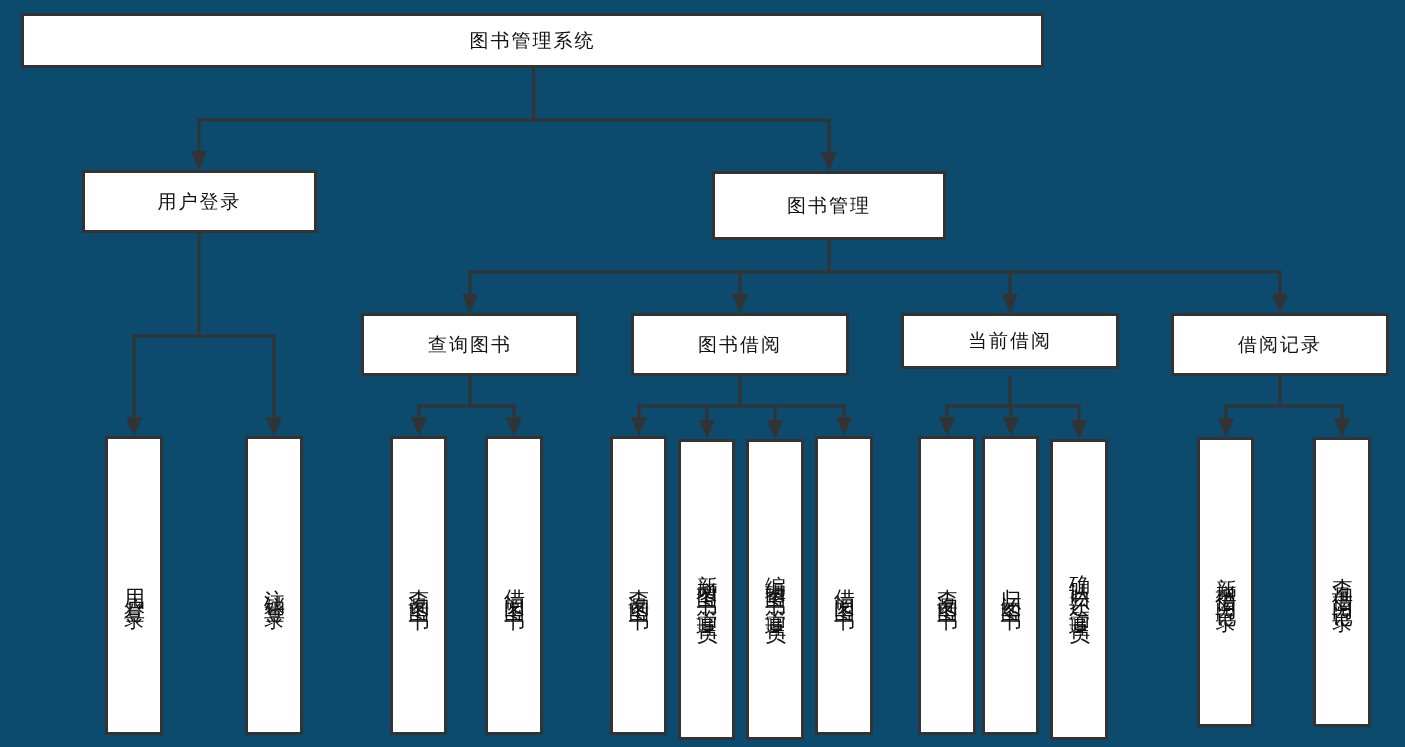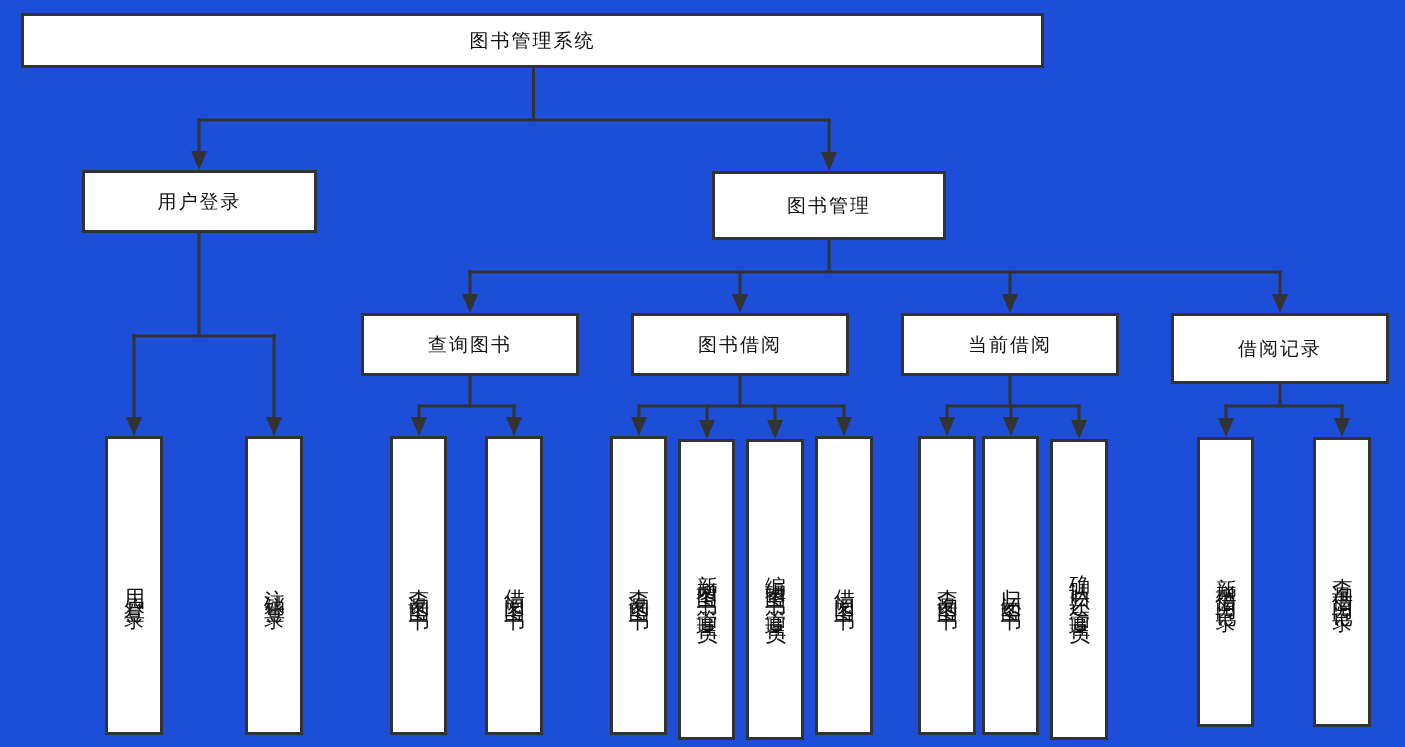--- a/index.html
+++ b/index.html
@@ -1,17 +1,17 @@
 <!DOCTYPE html>
 <html><head>
 <meta charset="utf-8">
 <style>
   html,body{margin:0;padding:0;background:#ffffff;}
   .canvas{
-    position:relative;width:1405px;height:747px;background:#1d4ed8;overflow:hidden;
+    position:relative;width:1405px;height:747px;background:#0c4a6e;overflow:hidden;
     font-family:"DejaVu Sans","Liberation Sans",sans-serif;
   }
   .wires{position:absolute;left:0;top:0;z-index:1;}
   .node{
     position:absolute;box-sizing:border-box;z-index:2;
     border:3px solid #333333;background:#ffffff;color:#111111;
     display:flex;align-items:center;justify-content:center;
     text-align:center;
   }
   .node.h{font-size:19px;letter-spacing:2px;white-space:nowrap;}
@@ -95,22 +95,22 @@
     </g>
   </svg>
 
   <div class="node h" style="left:21px;top:13px;width:1023px;height:55px">图书管理系统</div>
 
   <div class="node h" style="left:82px;top:170px;width:235px;height:63px">用户登录</div>
   <div class="node h" style="left:712px;top:171px;width:234px;height:69px">图书管理</div>
 
   <div class="node h" style="left:361px;top:313px;width:218px;height:63px">查询图书</div>
   <div class="node h" style="left:631px;top:313px;width:218px;height:63px">图书借阅</div>
-  <div class="node h" style="left:901px;top:313px;width:218px;height:63px">当前借阅</div>
-  <div class="node h" style="left:1171px;top:313px;width:218px;height:71px">借阅记录</div>
+  <div class="node h" style="left:901px;top:313px;width:218px;height:56px">当前借阅</div>
+  <div class="node h" style="left:1171px;top:313px;width:218px;height:63px">借阅记录</div>
 
   <div class="node v" style="left:105px;top:436px;width:58px;height:299px">用户登录</div>
   <div class="node v" style="left:245px;top:436px;width:58px;height:299px">注销登录</div>
 
   <div class="node v" style="left:390px;top:436px;width:57px;height:299px">查询图书</div>
   <div class="node v" style="left:485px;top:436px;width:58px;height:299px">借阅图书</div>
 
   <div class="node v" style="left:610px;top:436px;width:57px;height:299px">查询图书</div>
   <div class="node v" style="left:678px;top:439px;width:57px;height:301px">新增图书（管理员）</div>
   <div class="node v" style="left:746px;top:439px;width:58px;height:301px">编辑图书（管理员）</div>

